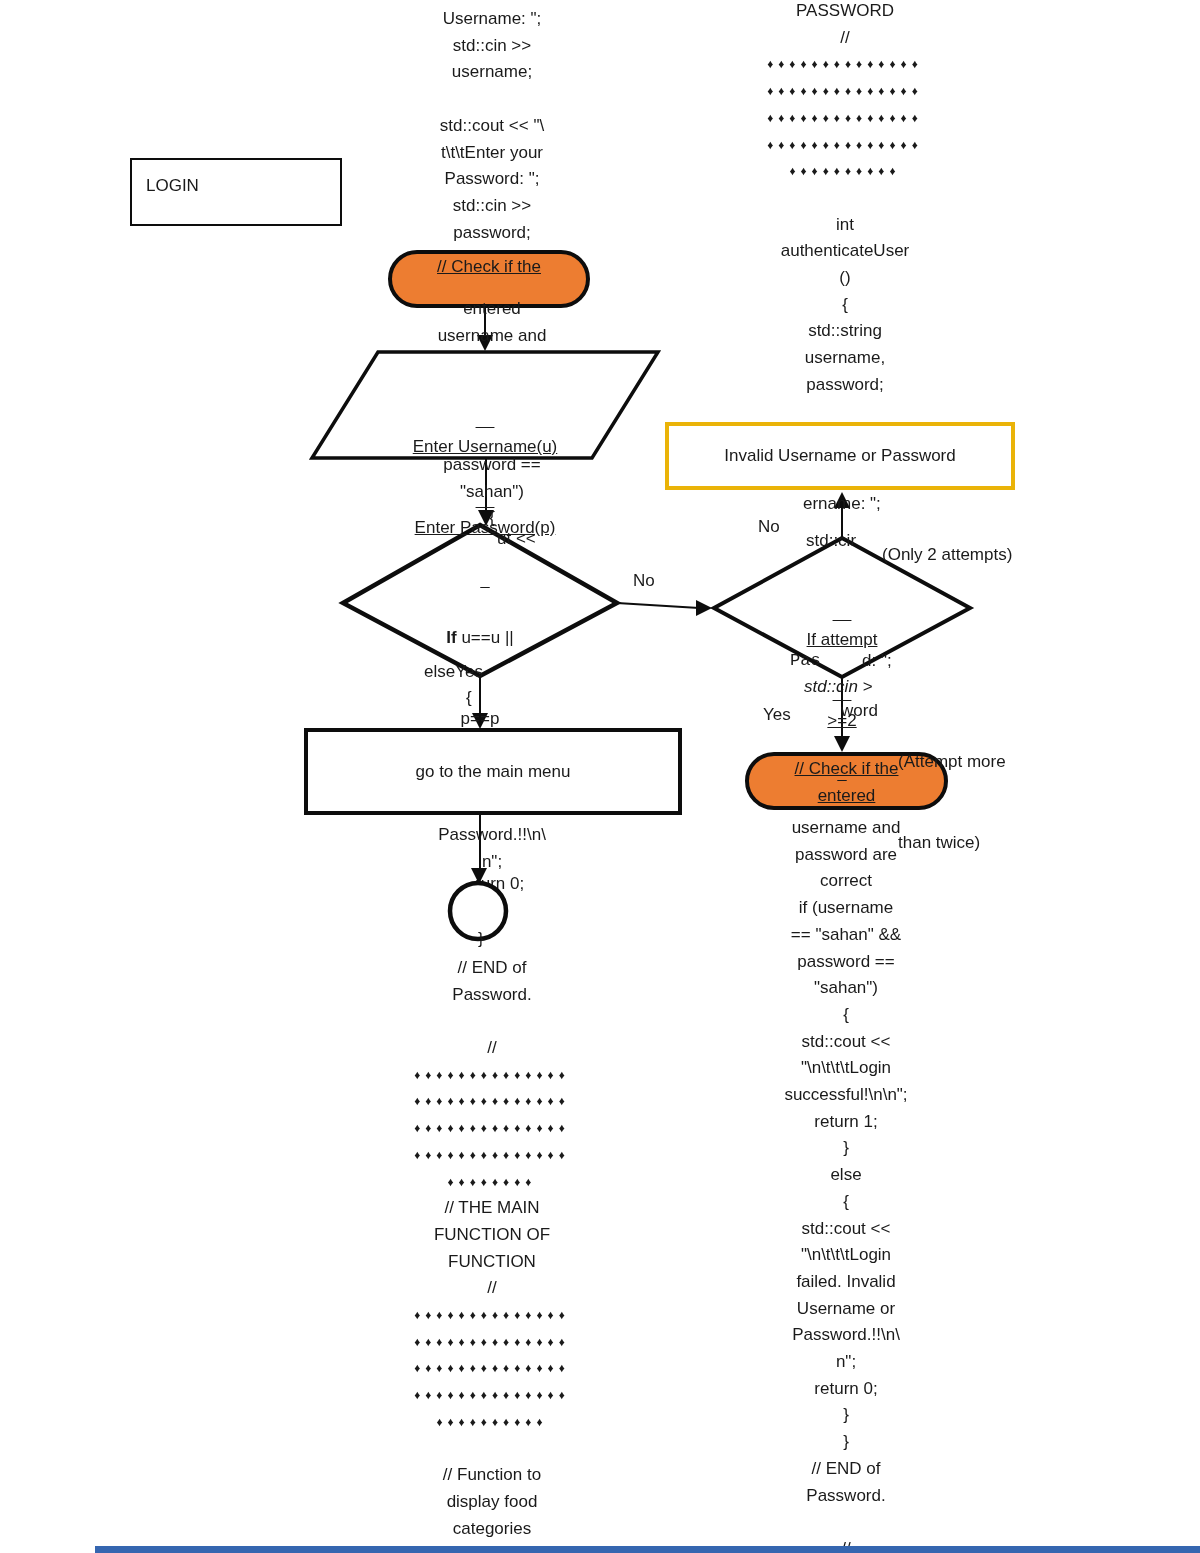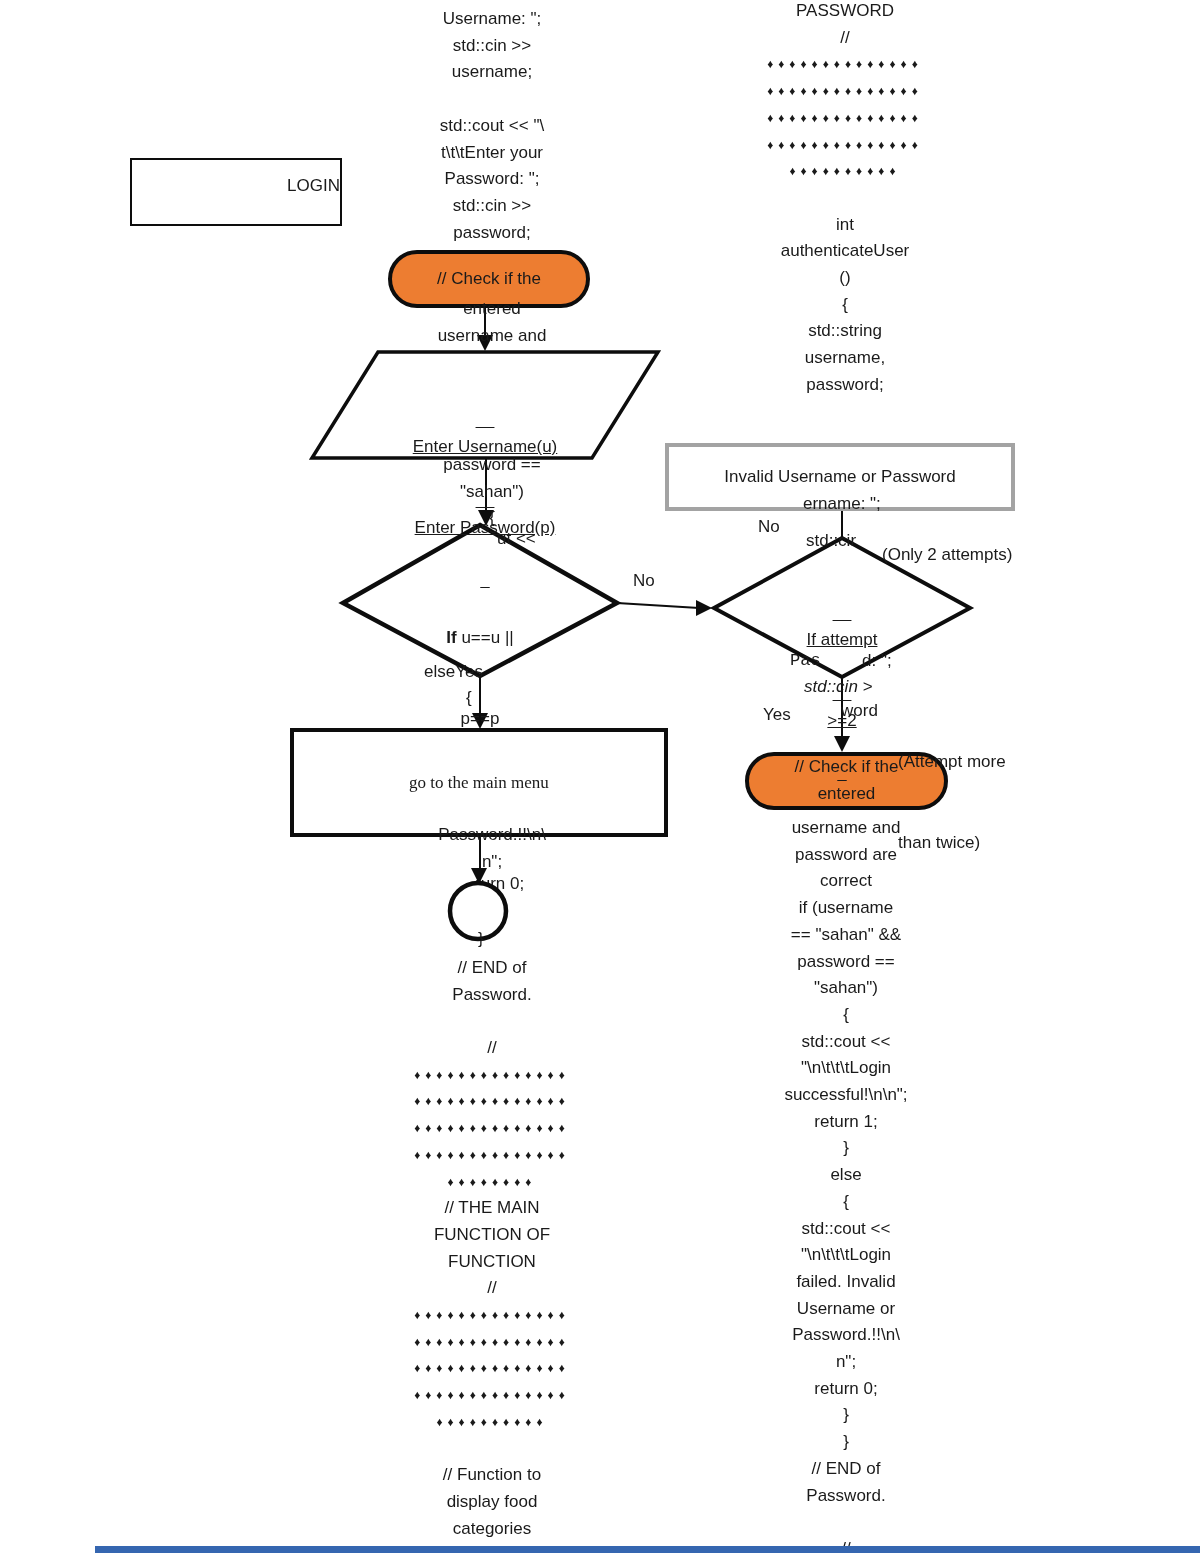--- a/index.html
+++ b/index.html
@@ -5,25 +5,25 @@
   html,body{margin:0;padding:0;background:#fff;}
   .page{position:relative;width:1200px;height:1553px;background:#fff;overflow:hidden;
         font-family:"Liberation Sans",sans-serif;color:#1a1a1a;font-size:17px;}
   .z1{z-index:1;} .z3{z-index:3;}
   .shapes{position:absolute;left:0;top:0;z-index:2;}
   .tcol{position:absolute;text-align:center;}
   .tline{line-height:26.7px;min-height:26.7px;white-space:pre;}
   .stars{font-size:12px;letter-spacing:5px;line-height:26.7px;}
   .frag{position:absolute;white-space:pre;line-height:20px;}
   .box{position:absolute;background:#fff;box-sizing:border-box;display:flex;align-items:center;justify-content:center;text-align:center;}
-  .login-box{border:2px solid #0d0d0d;justify-content:flex-end;align-items:flex-start;padding:16px 0 0 14px;}
-  .invalid-box{border:4px solid #a3a3a3;z-index:2;margin-top:21px;}
+  .login-box{border:2px solid #0d0d0d;justify-content:flex-start;align-items:flex-start;padding:16px 0 0 14px;}
+  .invalid-box{border:4px solid #eab308;z-index:2;}
   .menu-box{border:4px solid #0d0d0d;z-index:2;}
   .stadium{position:absolute;border:4px solid #0d0d0d;border-radius:31px;box-sizing:border-box;
-           display:flex;flex-direction:column;align-items:center;justify-content:center;z-index:2;line-height:26.7px;}
+           display:flex;flex-direction:column;align-items:center;z-index:2;line-height:26.7px;text-decoration:underline;}
   .lbl{position:absolute;z-index:3;white-space:pre;line-height:26.7px;}
   .center2{text-align:center;}
   .bottom-bar{position:absolute;z-index:5;}
   .kw{font-weight:bold;}
 </style>
 </head>
 <body>
 
 <div class="page">
 
@@ -57,21 +57,21 @@
   </svg>
 
   <div class="box login-box" style="left:130px;top:158px;width:212px;height:68px;">
     <span>LOGIN</span>
   </div>
 
   <div class="box invalid-box" style="left:665px;top:422px;width:350px;height:68px;">
     <span>Invalid Username or Password</span>
   </div>
 
-  <div class="box menu-box" style="left:290px;top:728px;width:378px;height:109px;font-family:Liberation Serif, serif;">
+  <div class="box menu-box" style="left:304px;top:728px;width:378px;height:87px;">
     <span>go to the main menu</span>
   </div>
 
   <div class="stadium" style="left:388px;top:250px;width:202px;height:58px;background:#ED7D31;">
     <span>// Check if the</span>
   </div>
   <div class="stadium" style="left:745px;top:752px;width:203px;height:58px;background:#ED7D31;">
     <span>// Check if the</span>
     <span>entered</span>
   </div>

